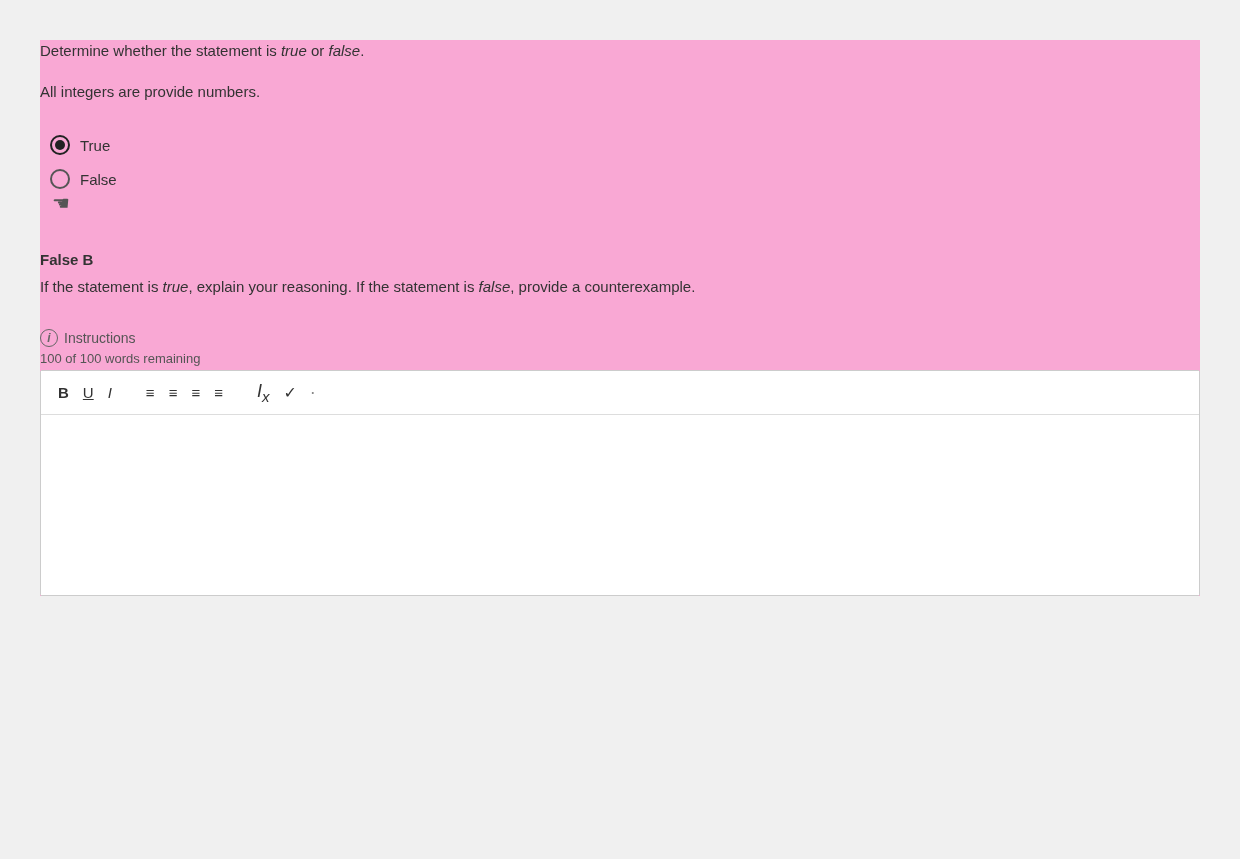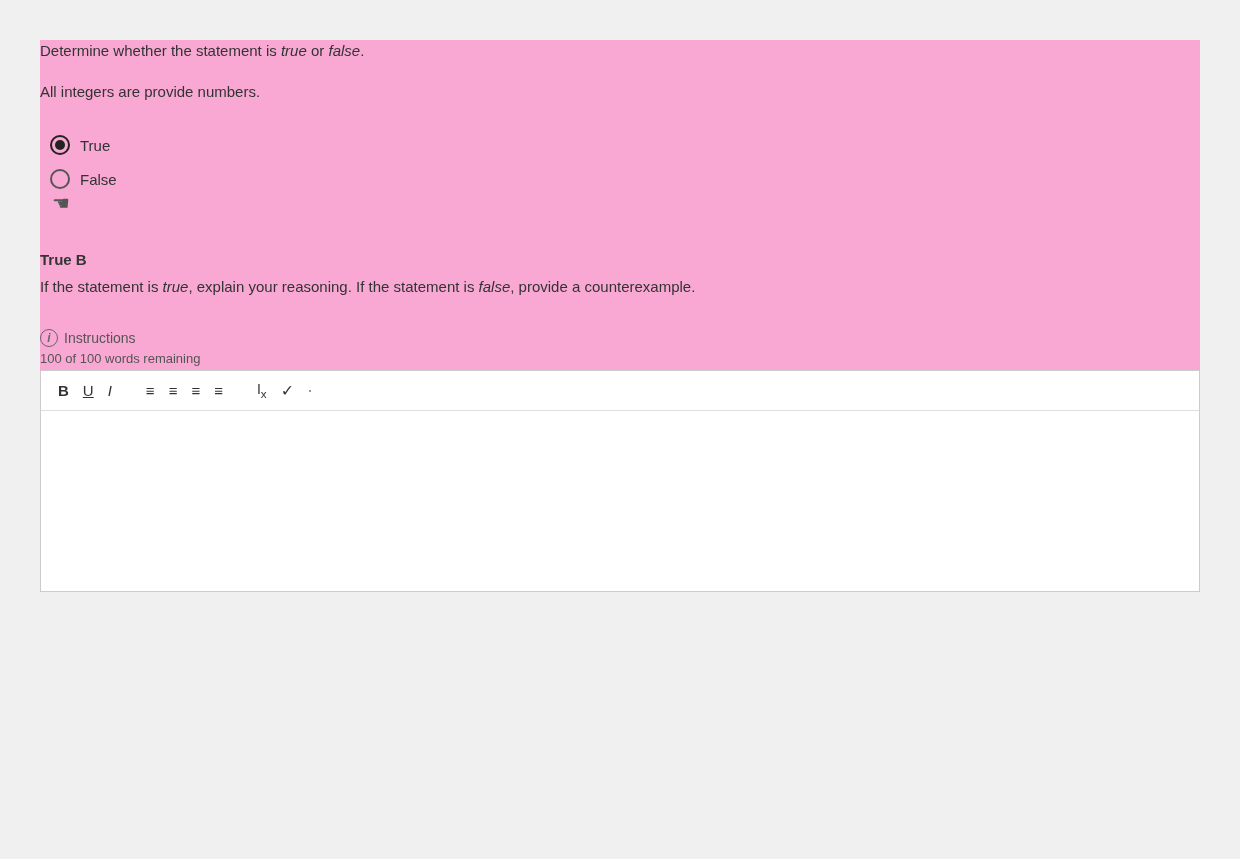--- a/index.html
+++ b/index.html
@@ -166,21 +166,21 @@
         <label class="radio-option">
           <div class="radio-circle"></div>
           <span>False</span>
         </label>
         <div style="margin-left:2px; margin-top:2px; font-size:20px; color:#555; cursor:default;">☚</div>
       </div>
     </div>
   </div>
 
   <div>
-    <p class="part-b-label">True B</p>
+    <p class="part-b-label">False B</p>
     <p class="part-b-text">
       If the statement is <em>true</em>, explain your reasoning. If the statement is <em>false</em>, provide a counterexample.
     </p>
 
     <div class="instructions-row">
       <span class="info-icon">i</span>
       <span>Instructions</span>
     </div>
 
     <div class="words-remaining">100 of 100 words remaining</div>
@@ -193,21 +193,21 @@
 
         <span style="width:16px;"></span>
 
         <button class="toolbar-btn" title="Align left">≡</button>
         <button class="toolbar-btn" title="Align center">≡</button>
         <button class="toolbar-btn" title="Align right">≡</button>
         <button class="toolbar-btn" title="Justify">≡</button>
 
         <span style="width:16px;"></span>
 
-        <button class="toolbar-btn" style="font-size:14px;">
+        <button class="toolbar-btn" style="font-style:italic; font-size:18px;">
           I<sub>x</sub>
         </button>
         <button class="toolbar-btn" style="font-size:16px; color:#333;">✓</button>
         <span style="font-size:18px; color:#888; margin-left:4px;">·</span>
       </div>
       <div class="editor-area" contenteditable="true" style=""></div>
     </div>
   </div>
 
 </div>

